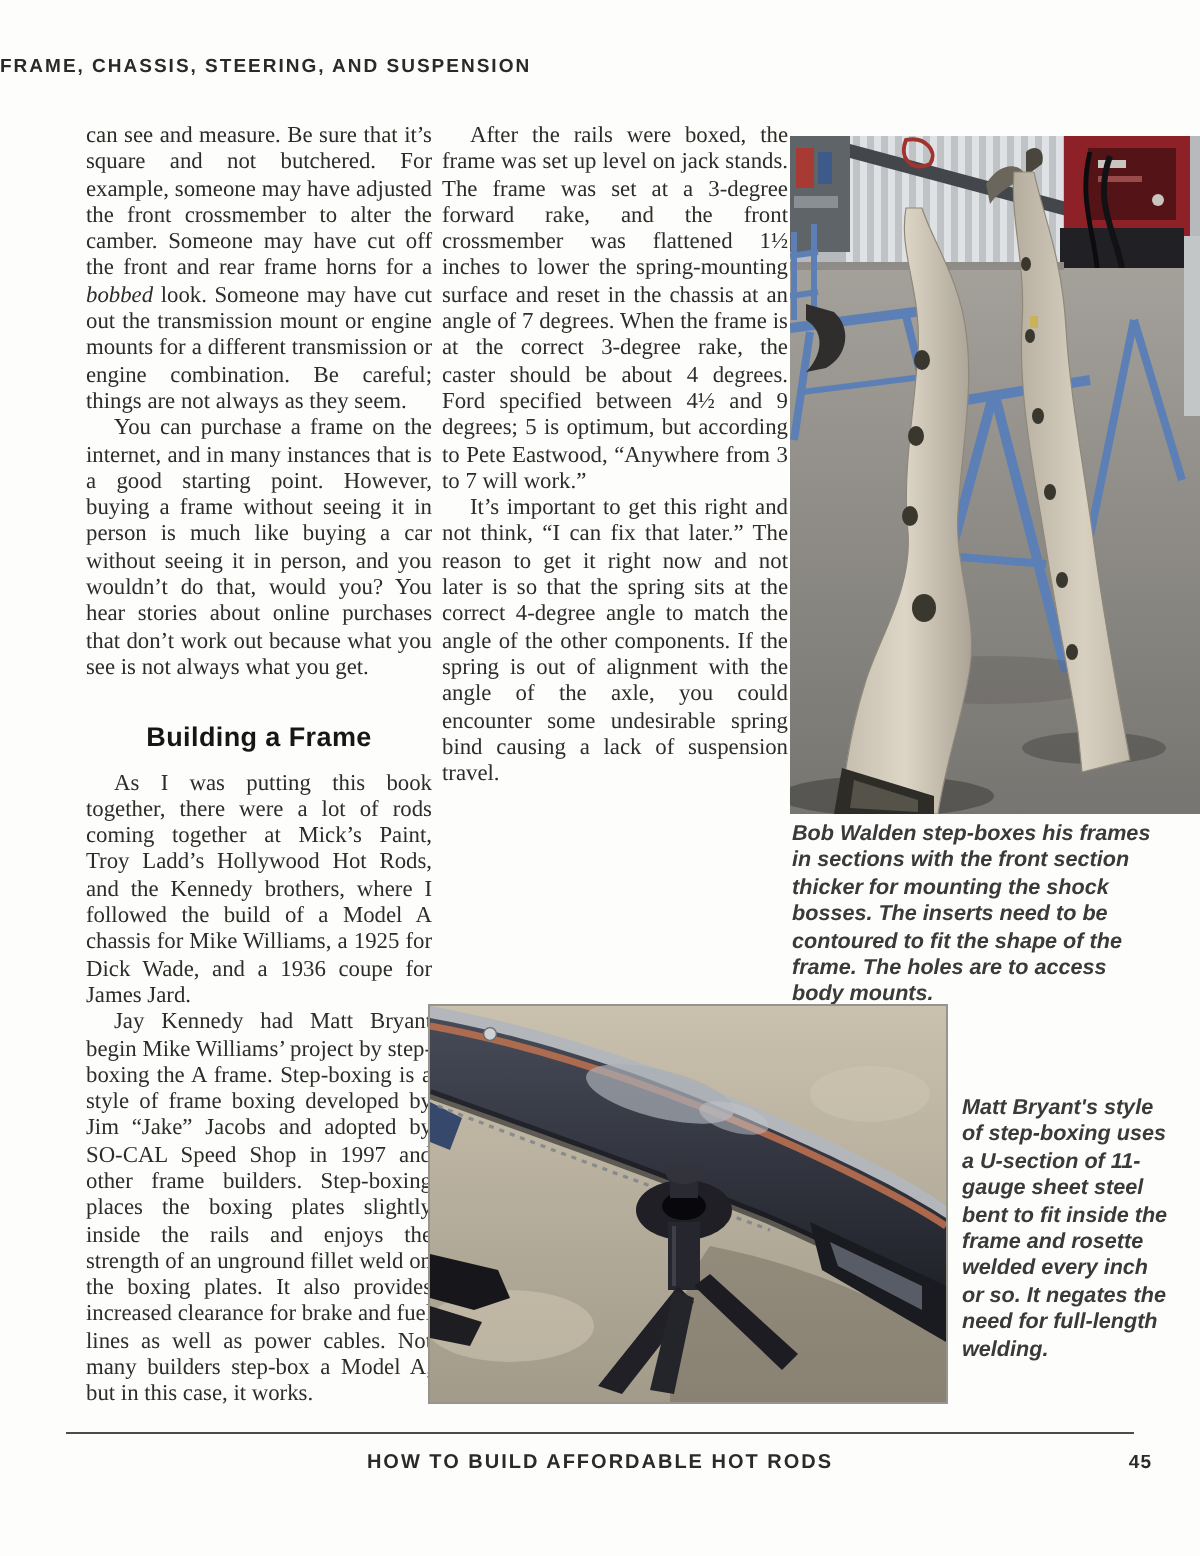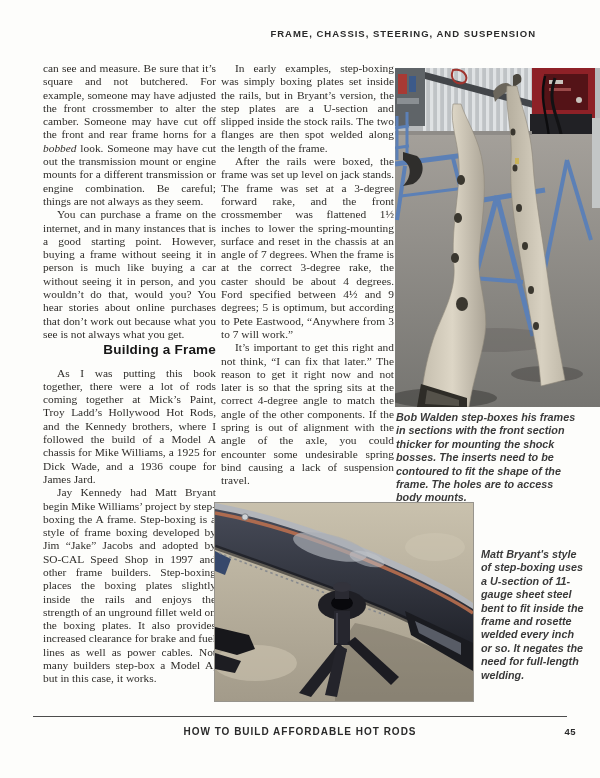--- a/index.html
+++ b/index.html
@@ -3,32 +3,32 @@
 <meta charset="utf-8">
 <style>
   html,body{margin:0;padding:0;background:#e8e8e8;}
   #page{
     position:relative;width:600px;height:778px;margin:0 auto;
     background:#fdfdfb;overflow:hidden;
     font-family:"Liberation Serif","DejaVu Serif",serif;
     color:#2e2c29;
   }
   .running-head{
-    position:absolute;top:28px;left:0;width:536px;text-align:right;
+    position:absolute;top:28px;left:0;width:536px;text-align:left;
     font-family:"Liberation Sans","DejaVu Sans",sans-serif;
     font-size:9.5px;font-weight:bold;letter-spacing:1px;color:#2a2a2a;
   }
   .col{position:absolute;font-size:11.4px;line-height:13.3px;text-align:justify;}
   .col-left{left:43px;top:62px;width:173px;}
   .col-mid{left:221px;top:62px;width:173px;}
   .para{margin:0;}
   .para.indent{text-indent:14px;}
   .para em{font-style:italic;}
   .section-heading{
-    margin:2px 0 10px 0;text-align:right;
+    margin:21px 0 10px 0;text-align:center;
     font-family:"Liberation Sans","DejaVu Sans",sans-serif;
     font-size:13.5px;font-weight:bold;color:#161616;letter-spacing:.2px;
   }
   .photo{position:absolute;overflow:hidden;}
   .photo svg{display:block;width:100%;height:100%;}
   #photo-top{left:395px;top:68px;width:205px;height:339px;}
   #photo-bottom{left:215px;top:503px;width:258px;height:198px;outline:1px solid #97948d;}
   .caption{
     position:absolute;
     font-family:"Liberation Sans","DejaVu Sans",sans-serif;
@@ -63,21 +63,20 @@
       </div>
     <h2 class="section-heading">Building a Frame</h2>
     <div>
         <p class="para indent"><span>As I was putting this book together, there were a lot of rods coming together at Mick’s Paint, Troy Ladd’s Hollywood Hot Rods, and the Kennedy brothers, where I followed the build of a Model A chassis for Mike Williams, a 1925 for Dick Wade, and a 1936 coupe for James Jard.</span></p>
         <p class="para indent"><span>Jay Kennedy had Matt Bryant begin Mike Williams’ project by step-boxing the A frame. Step-boxing is a style of frame boxing developed by Jim “Jake” Jacobs and adopted by SO-CAL Speed Shop in 1997 and other frame builders. Step-boxing places the boxing plates slightly inside the rails and enjoys the strength of an unground fillet weld on the boxing plates. It also provides increased clearance for brake and fuel lines as well as power cables. Not many builders step-box a Model A, but in this case, it works.</span></p>
       </div>
   </div>
 
   <div class="col col-mid">
     <div>
-        <p class="para indent"><span>In early examples, step-boxing was simply boxing plates set inside the rails, but in Bryant’s version, the step plates are a U-section and slipped inside the stock rails. The two flanges are then spot welded along the length of the frame.</span></p>
         <p class="para indent"><span>After the rails were boxed, the frame was set up level on jack stands. The frame was set at a 3-degree forward rake, and the front crossmember was flattened 1½ inches to lower the spring-mounting surface and reset in the chassis at an angle of 7 degrees. When the frame is at the correct 3-degree rake, the caster should be about 4 degrees. Ford specified between 4½ and 9 degrees; 5 is optimum, but according to Pete Eastwood, “Anywhere from 3 to 7 will work.”</span></p>
         <p class="para indent"><span>It’s important to get this right and not think, “I can fix that later.” The reason to get it right now and not later is so that the spring sits at the correct 4-degree angle to match the angle of the other components. If the spring is out of alignment with the angle of the axle, you could encounter some undesirable spring bind causing a lack of suspension travel.</span></p>
       </div>
   </div>
 
   <div class="photo" id="photo-top">
     <svg viewBox="0 0 205 339" preserveAspectRatio="none">
       <defs>
         <linearGradient id="floor1" x1="0" y1="0" x2="0" y2="1">
           <stop offset="0" stop-color="#a4a09a"></stop>

